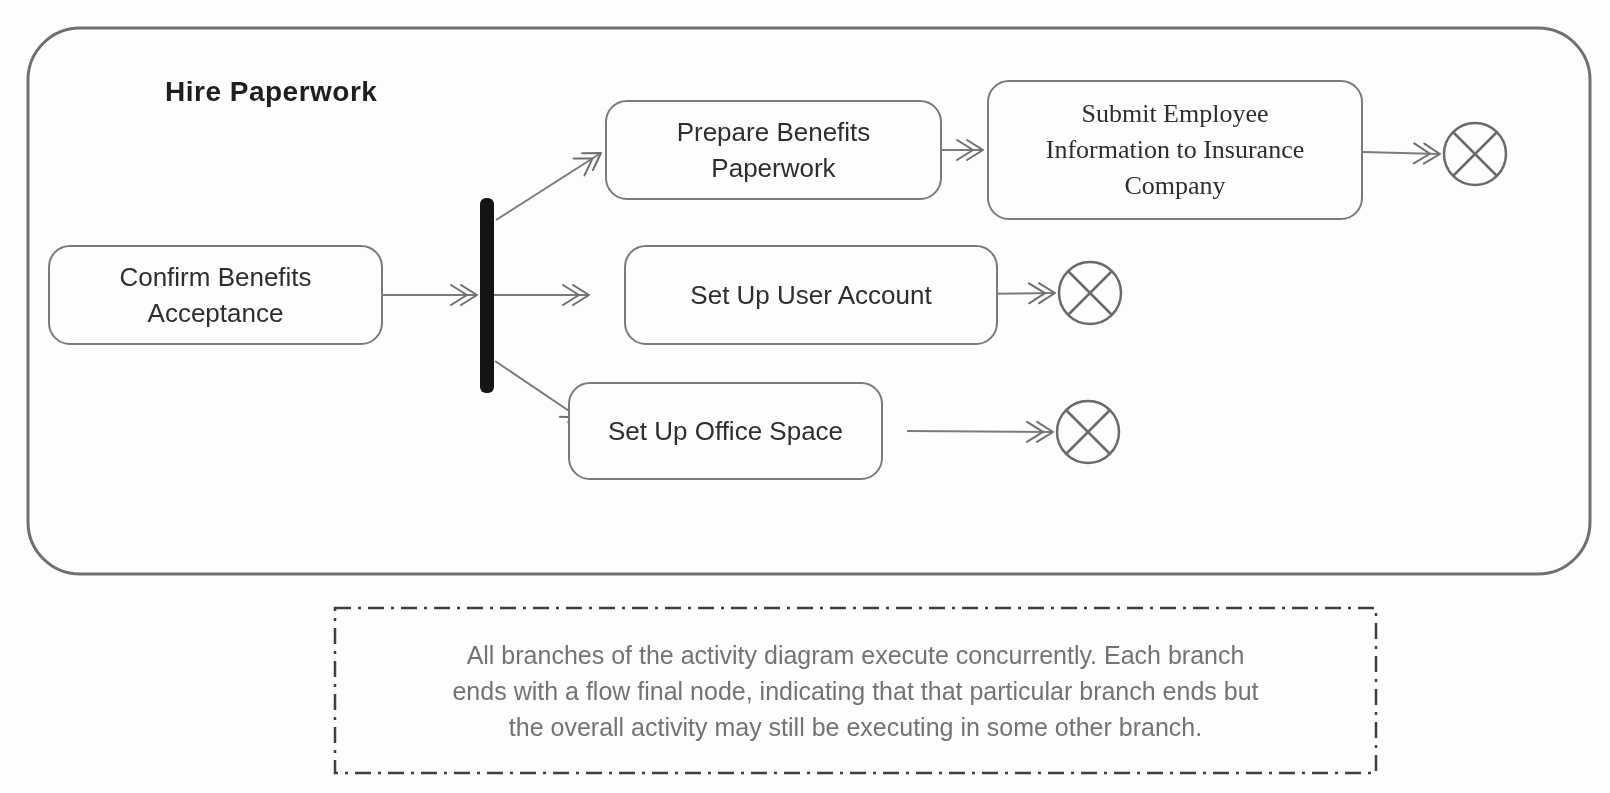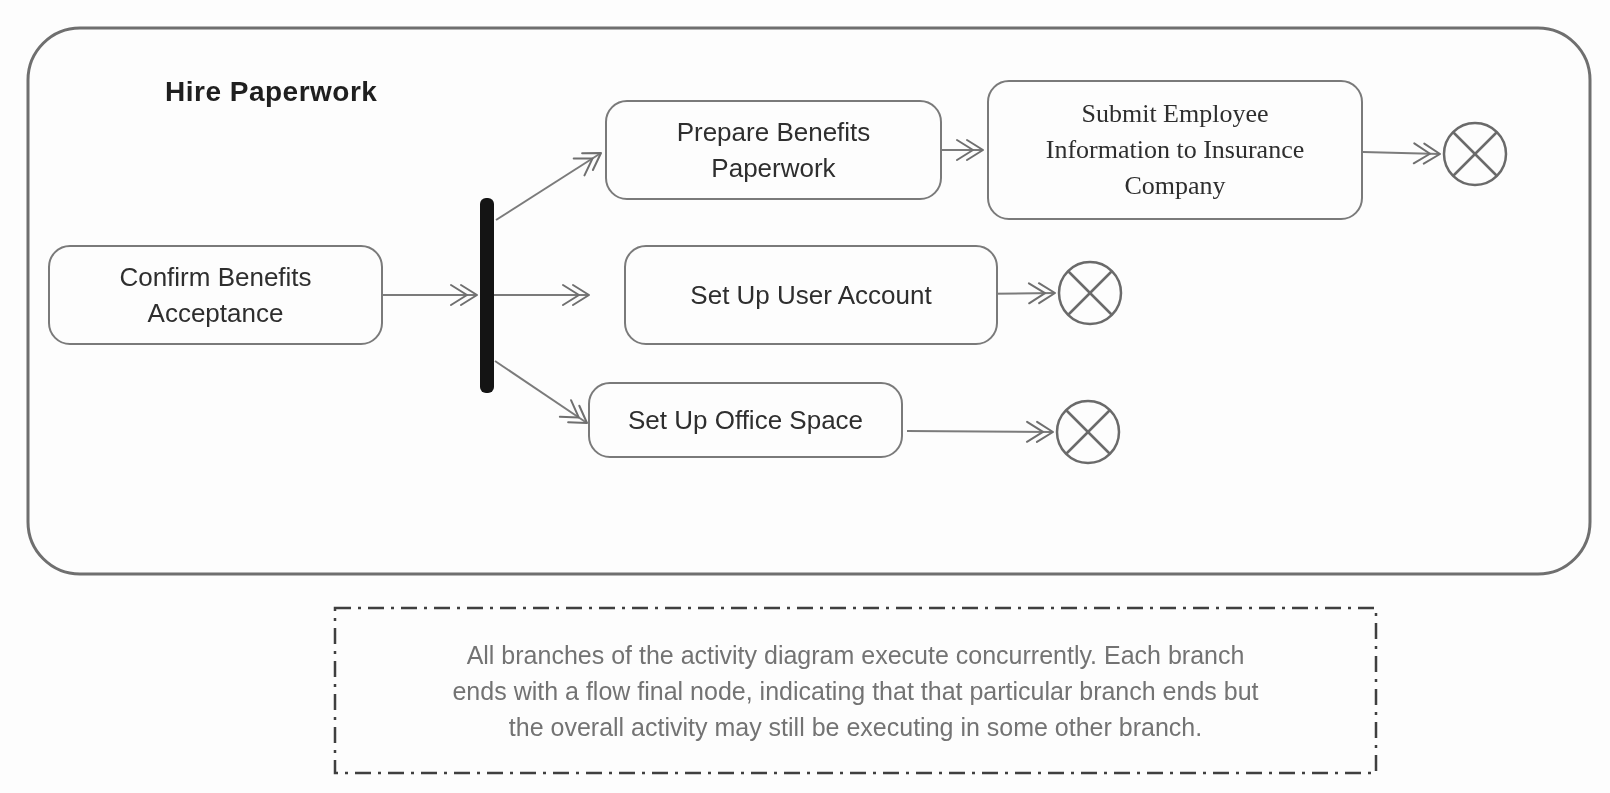--- a/index.html
+++ b/index.html
@@ -44,21 +44,21 @@
     white-space: pre-line;
     font-size: 26px;
     line-height: 36px;
     color: #2e2e2e;
     z-index: 1;
   }
   .node-confirm      { left: 48px;  top: 245px; width: 335px; height: 100px; }
   .node-prepare      { left: 605px; top: 100px; width: 337px; height: 100px; }
   .node-submit       { left: 987px; top: 80px;  width: 376px; height: 140px; font-family: Liberation Serif, serif; }
   .node-user-account { left: 593px; top: 245px; width: 374px; height: 100px; margin-left: 31px; }
-  .node-office-space { left: 588px; top: 382px; width: 315px; height: 76px; }
+  .node-office-space { left: 568px; top: 382px; width: 315px; height: 98px; }
   .note-text {
     position: absolute;
     left: 345px;
     top: 612px;
     width: 1021px;
     height: 157px;
     display: flex;
     align-items: center;
     justify-content: center;
     text-align: center;

